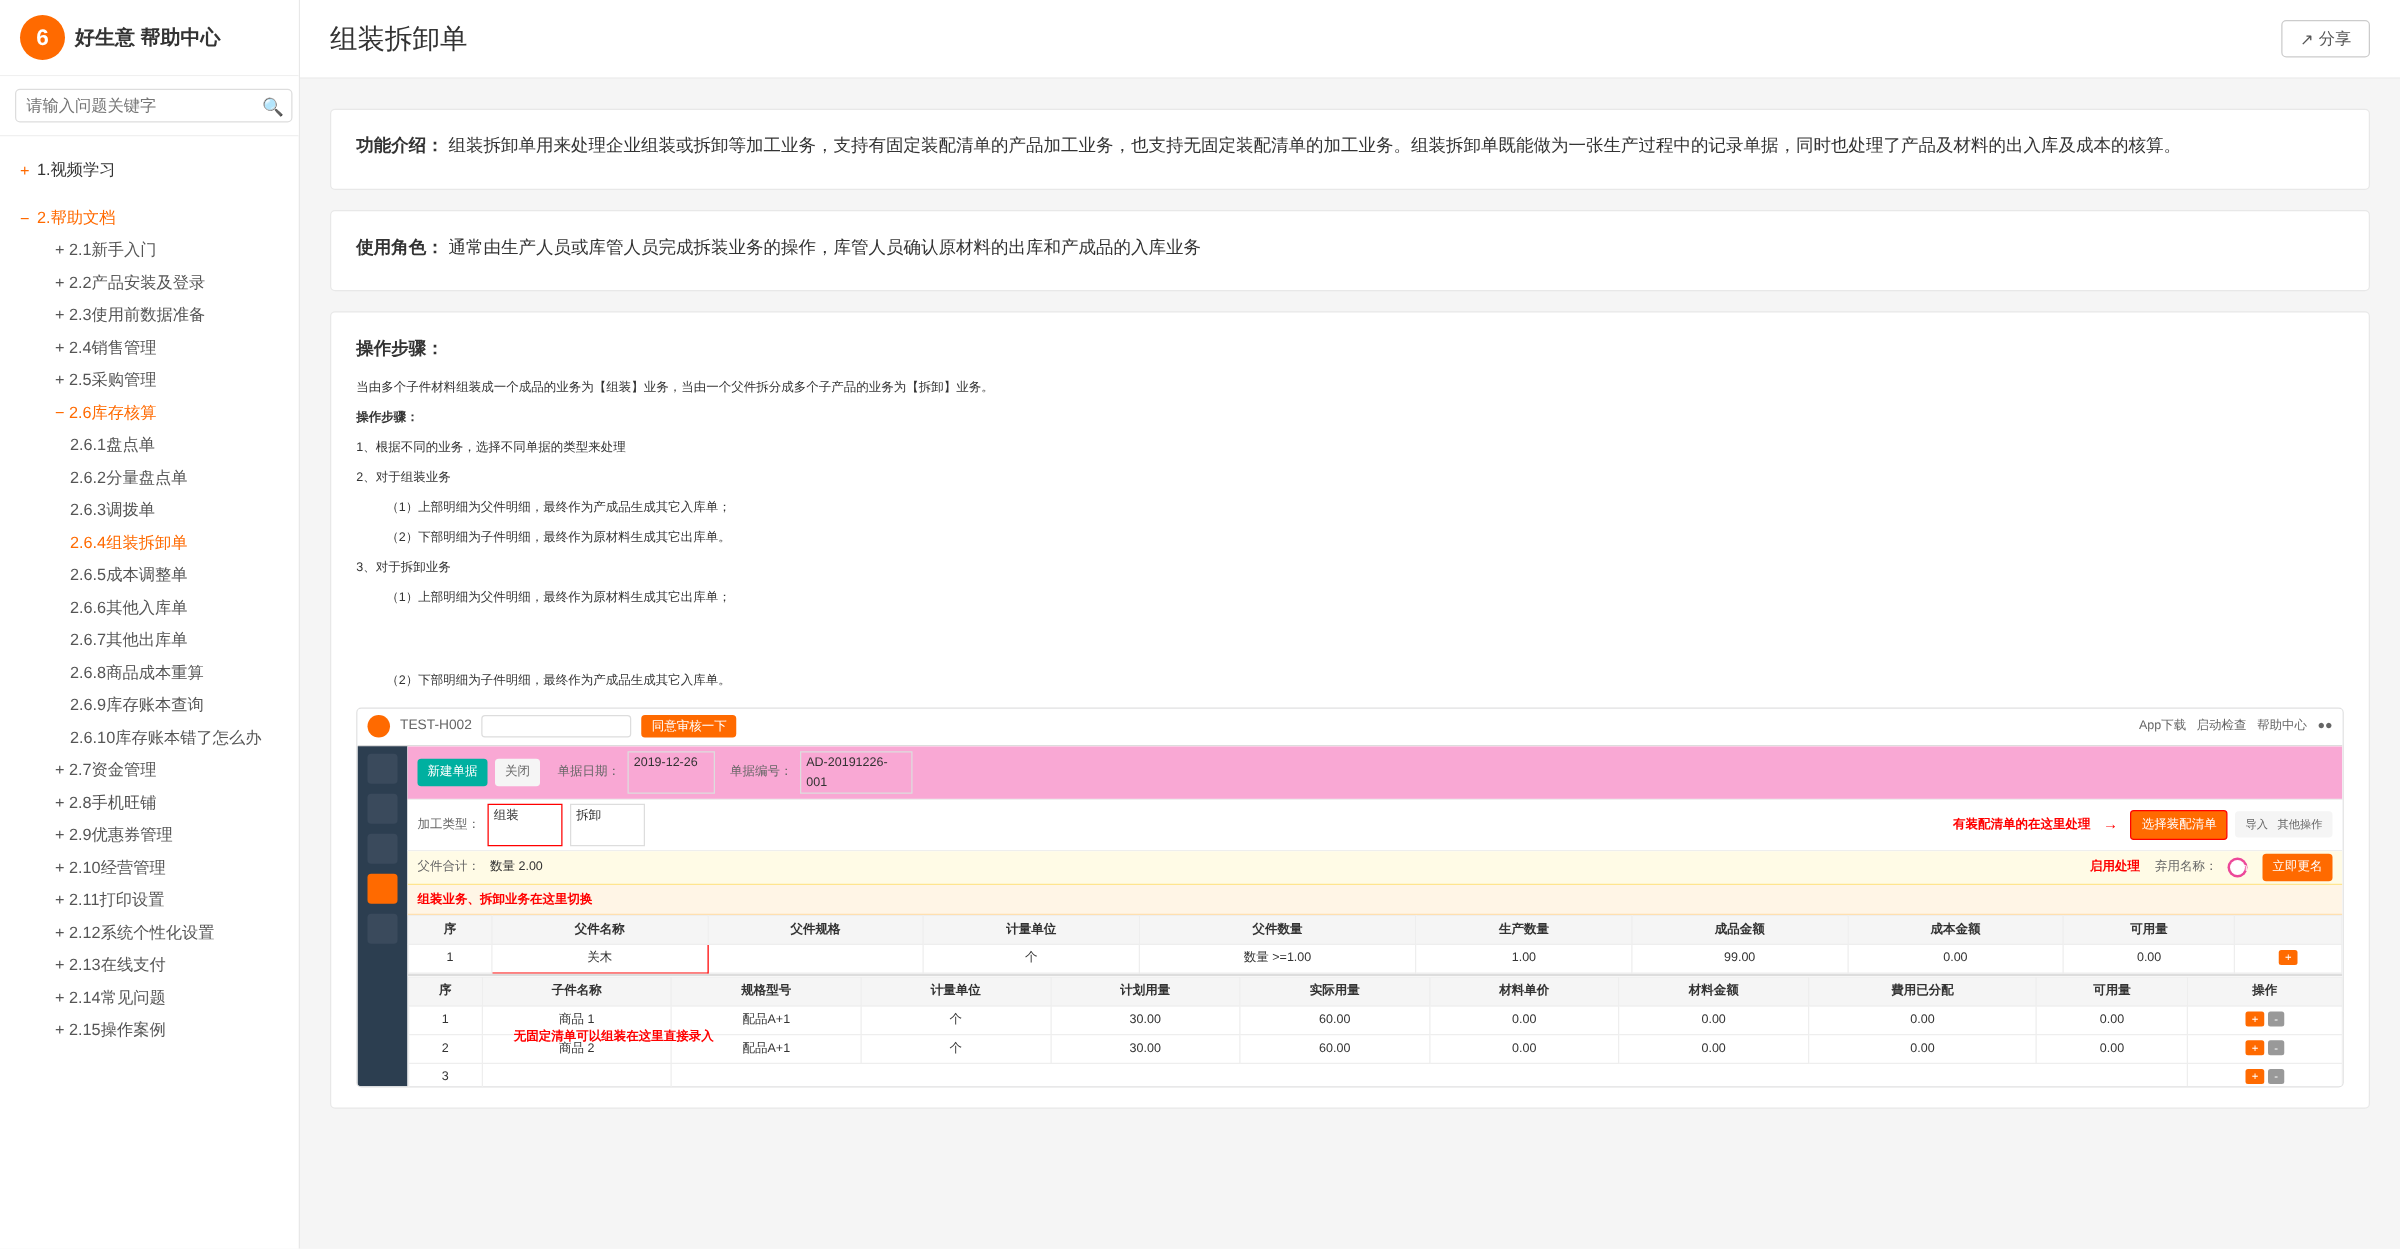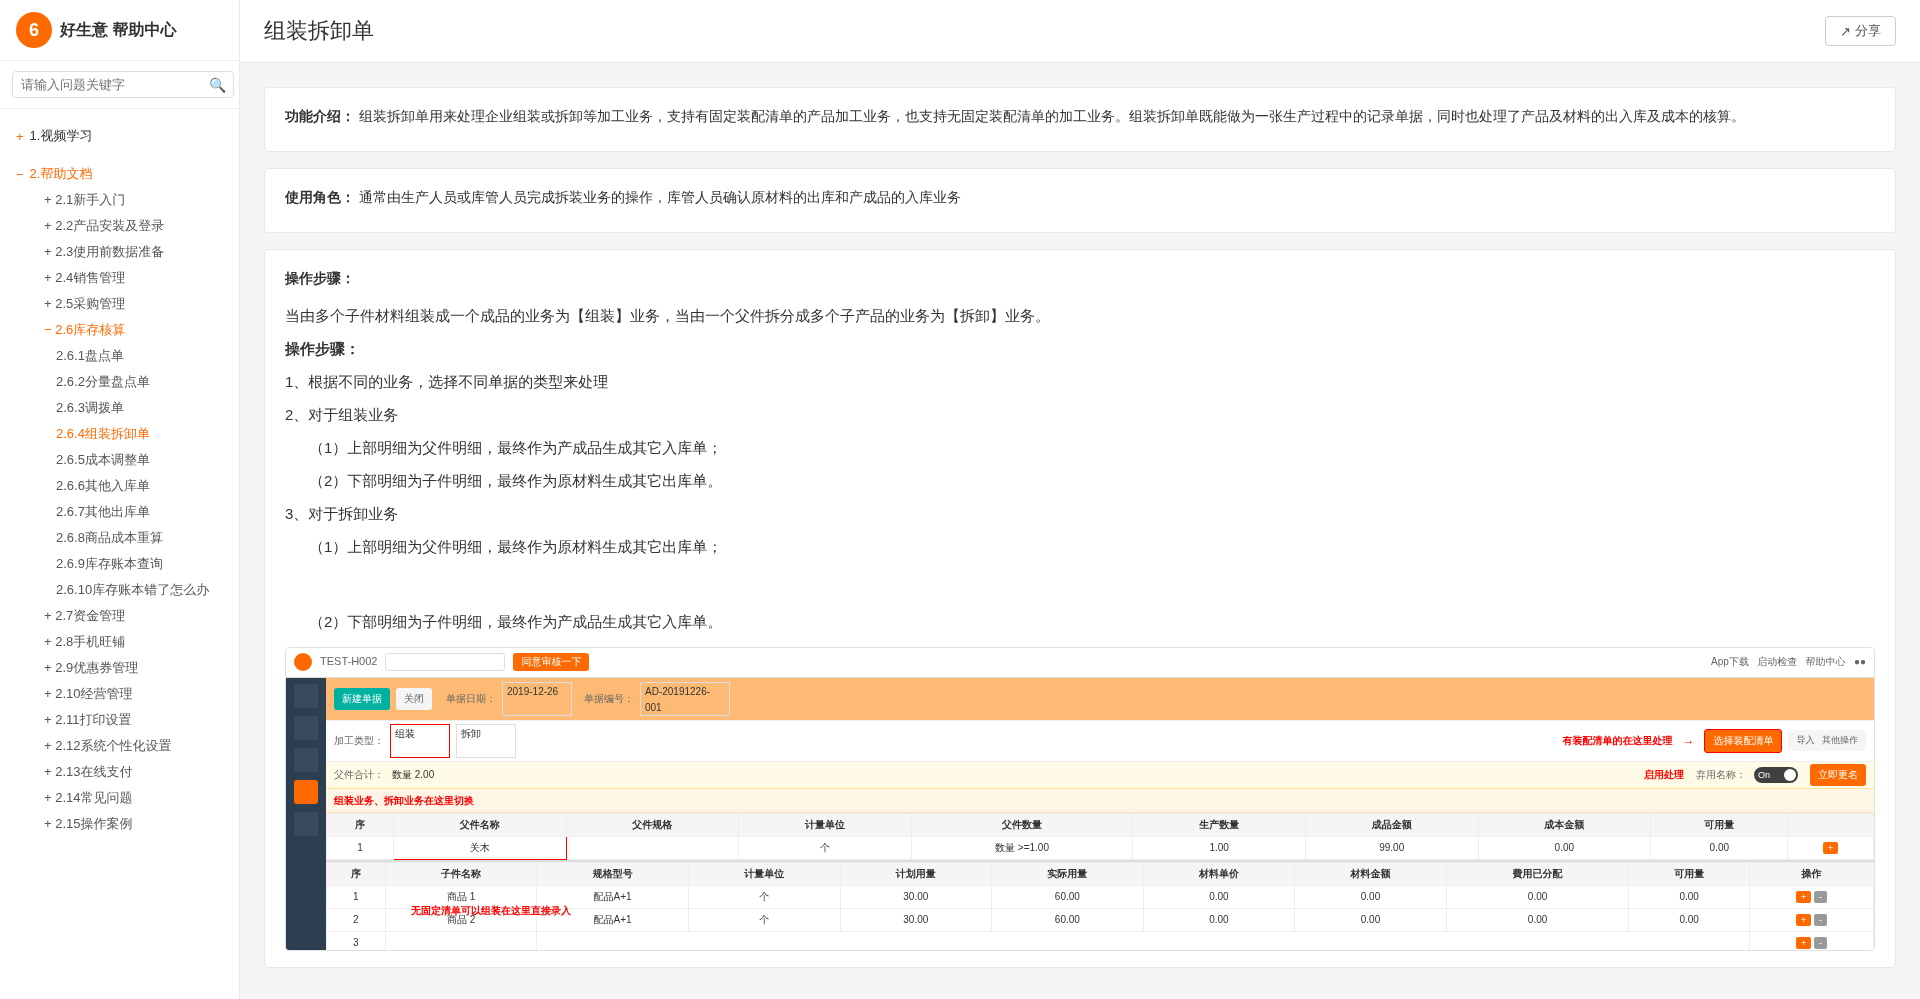--- a/index.html
+++ b/index.html
@@ -107,21 +107,21 @@
       font-size: 14px; line-height: 1.8; color: #333;
     }
     .content-card p { margin-bottom: 6px; }
 
     .section-title {
       font-weight: bold; font-size: 14px; color: #333; margin-bottom: 10px;
     }
     .scenario-title {
       font-weight: bold; font-size: 14px; color: #333; margin: 12px 0 8px;
     }
-    .step-text { margin: 6px 0; font-size: 15px; line-height: 1.8; }
+    .step-text { margin: 6px 0; font-size: 10px; line-height: 1.8; }
     .bold-text { font-weight: bold; }
 
     
     .screenshot-area {
       background: #fff; border: 1px solid #e0e0e0; border-radius: 4px;
       margin-top: 12px; overflow: hidden; position: relative;
     }
 
     
     .fake-ui {
@@ -138,21 +138,21 @@
     .fake-search { flex: 0 0 120px; border: 1px solid #ddd; border-radius: 3px; height: 18px; background: #fff; }
     .fake-btn-primary { background: #ff6a00; color: #fff; border: none; border-radius: 3px; padding: 2px 8px; font-size: 10px; cursor: pointer; }
     .fake-topbar-right { margin-left: auto; display: flex; gap: 6px; align-items: center; font-size: 10px; color: #666; }
 
     .fake-content-area {
       display: flex; height: calc(100% - 30px);
     }
     .fake-sidebar { width: 40px; background: #2c3e50; }
     .fake-main { flex: 1; background: #fff; overflow: hidden; }
     .fake-toolbar {
-      background: #fdba74; border-bottom: 1px solid #eee;
+      background: #f9a8d4; border-bottom: 1px solid #eee;
       padding: 4px 8px; display: flex; align-items: center; gap: 6px;
     }
     .fake-tab { background: #00b0a0; color: #fff; padding: 2px 8px; border-radius: 3px; font-size: 10px; }
     .fake-tab-inactive { background: #f5f5f5; color: #666; padding: 2px 8px; border-radius: 3px; font-size: 10px; }
     .fake-field { border: 1px solid #ddd; padding: 1px 4px; font-size: 10px; color: #333; height: 34px; line-height: 16px; }
     .fake-action-btn { background: #ff6a00; color: #fff; border: none; padding: 2px 8px; font-size: 10px; border-radius: 3px; }
 
     .fake-table { width: 100%; border-collapse: collapse; font-size: 10px; }
     .fake-table th, .fake-table td { border: 1px solid #eee; padding: 2px 4px; text-align: center; }
     .fake-table th { background: #f5f5f5; }
@@ -366,21 +366,21 @@
                   <span class="fake-tab-inactive" style="font-size:9px;">导入 &nbsp; 其他操作</span>
                 </div>
 
                 <div class="fake-info-bar">
                   <span style="font-size:10px;color:#666;">父件合计：</span>
                   <span style="font-size:10px;color:#333;">数量 2.00</span>
                   <span style="flex:1;"></span>
 
                   <span style="color:red;font-size:10px;font-weight:bold;margin-right:4px;">启用处理</span>
                   <span style="font-size:10px;color:#666;">弃用名称：</span>
-                  <span style="display:inline-block;width:44px;height:16px;background:#404040;border-radius:8px;vertical-align:middle;position:relative;">
+                  <span style="display:inline-block;width:16px;height:16px;background:#ec4899;border-radius:8px;vertical-align:middle;position:relative;">
                     <span style="position:absolute;right:2px;top:2px;width:12px;height:12px;background:#fff;border-radius:50%;display:block;"></span>
                     <span style="position:absolute;left:4px;top:1px;font-size:9px;color:#fff;line-height:14px;">On</span>
                   </span>
                   <span class="fake-action-btn" style="margin-left:4px;">立即更名</span>
                 </div>
 
                 <div style="padding:2px 8px;background:#fff5e6;border-bottom:1px solid #ffe0b0;">
                   <span style="color:red;font-size:10px;font-weight:bold;">组装业务、拆卸业务在这里切换</span>
                 </div>
 

